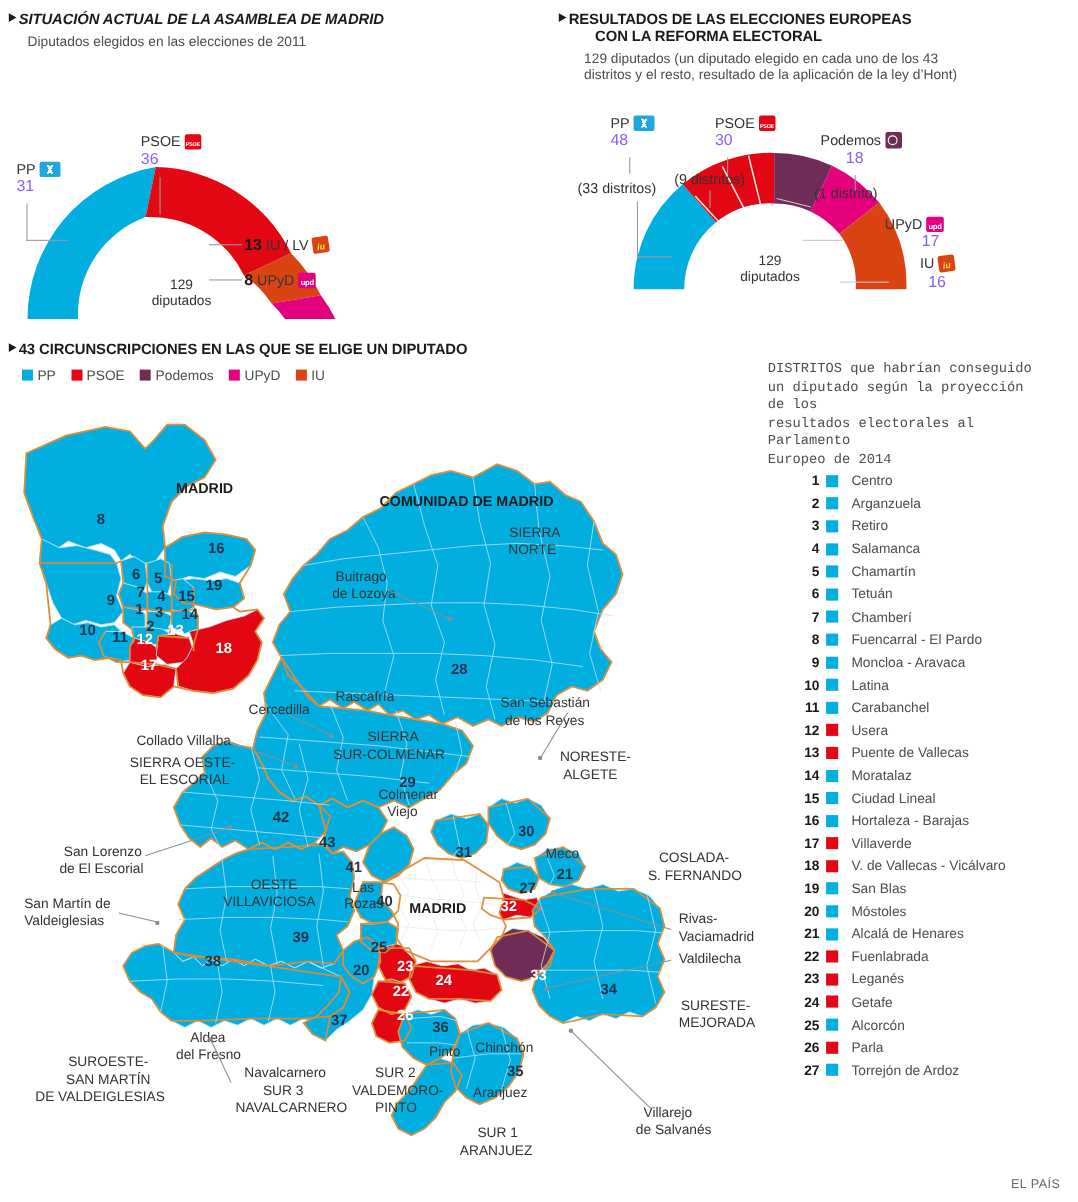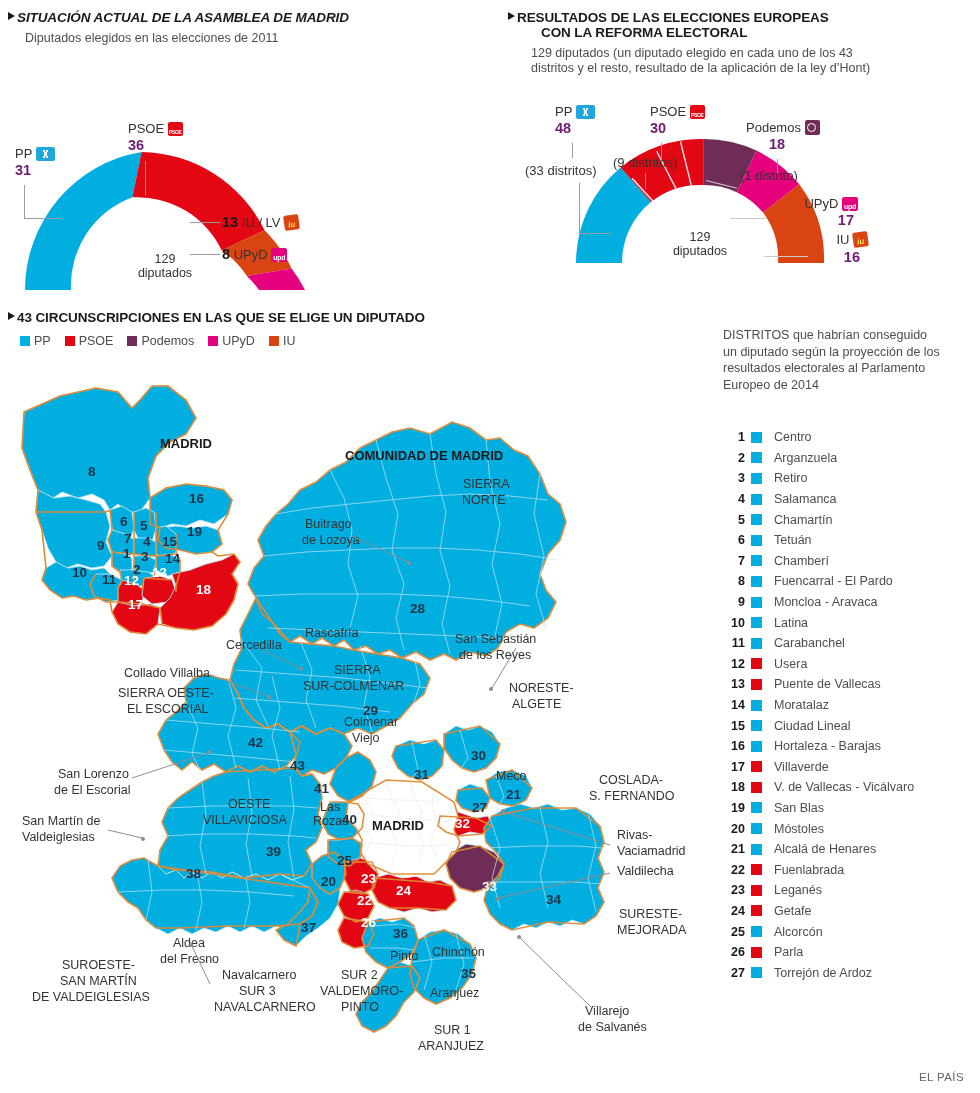--- a/index.html
+++ b/index.html
@@ -61,21 +61,21 @@
   }
 
   
   .hemi{position:absolute;}
   .hemi svg{display:block;overflow:visible;}
   .hub{
     position:absolute;text-align:center;font-size:12.5px;color:#333;line-height:14px;
   }
   .lbl{position:absolute;font-size:13px;color:#333;white-space:nowrap;line-height:15px;}
   .lbl b{font-size:14.5px;color:#1a1a1a;}
-  .num{font-size:14.5px;font-weight:bold;color:#701a75;}
+  .num{font-size:14.5px;font-weight:normal;color:#8b5cf6;}
   .leader{position:absolute;background:#9b9b9b;}
 
   
   .legend{position:absolute;font-size:12.5px;color:#4d4d4d;}
   .legend span.sw{display:inline-block;width:10px;height:10px;margin-right:4px;vertical-align:-1px;}
   .legend span.it{margin-right:14px;display:inline-block;}
 
   
   .dist-intro{
     position:absolute;font-size:12.5px;color:#4d4d4d;line-height:16.5px;width:250px;
@@ -242,21 +242,21 @@
   </div>
   <div class="num" style="margin-top:2px;text-align:right;width:52px;">16</div>
 </div>
 <div class="leader" style="left:764px;top:256px;width:44px;height:1px;background:#c9c9c9;"></div>
 
 <div class="abs sec-title" style="left:8px;top:310px;">
   <span class="tri"></span><span>43 CIRCUNSCRIPCIONES EN LAS QUE SE ELIGE UN DIPUTADO</span>
 </div>
 <div class="legend" style="left:20px;top:334px;" id="legend"><span class="it"><span class="sw" style="background: rgb(0, 174, 224);"></span><span>PP</span></span><span class="it"><span class="sw" style="background: rgb(227, 6, 19);"></span><span>PSOE</span></span><span class="it"><span class="sw" style="background: rgb(111, 44, 86);"></span><span>Podemos</span></span><span class="it"><span class="sw" style="background: rgb(229, 0, 125);"></span><span>UPyD</span></span><span class="it"><span class="sw" style="background: rgb(217, 68, 18);"></span><span>IU</span></span></div>
 
-<div class="dist-intro" style="left:723px;top:327px;">
+<div class="dist-intro" style="left:698px;top:327px;font-family:Liberation Mono, monospace;">
   <span style="font-weight:normal;">DISTRITOS</span><span> que habrían conseguido</span><br>
   <span>un diputado según la proyección de los</span><br>
   <span>resultados electorales al Parlamento</span><br>
   <span>Europeo de 2014</span>
 </div>
 <div class="dist-list" id="dist-list">
     <div class="drow">
       <div class="dn">1</div>
       <div class="dsw" style="background: rgb(0, 174, 224);"></div>
       <div class="dname">Centro</div>

